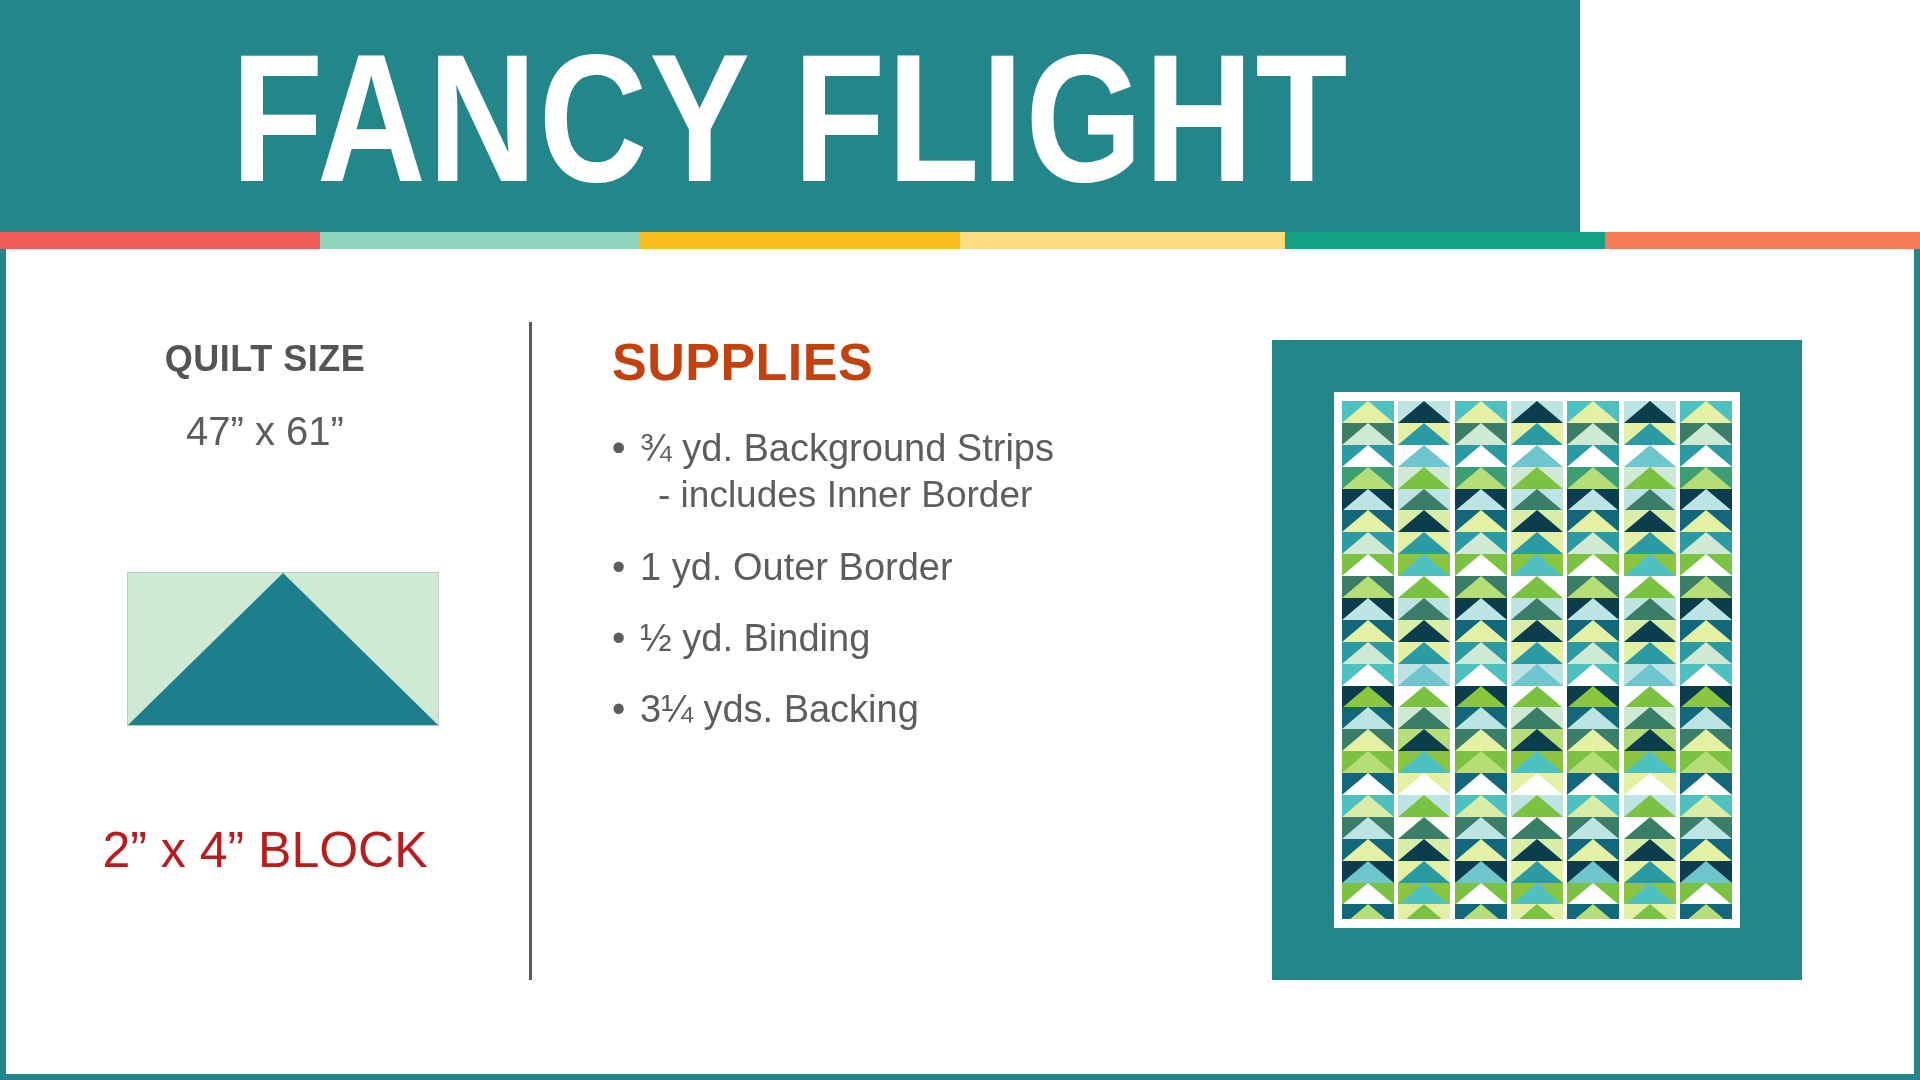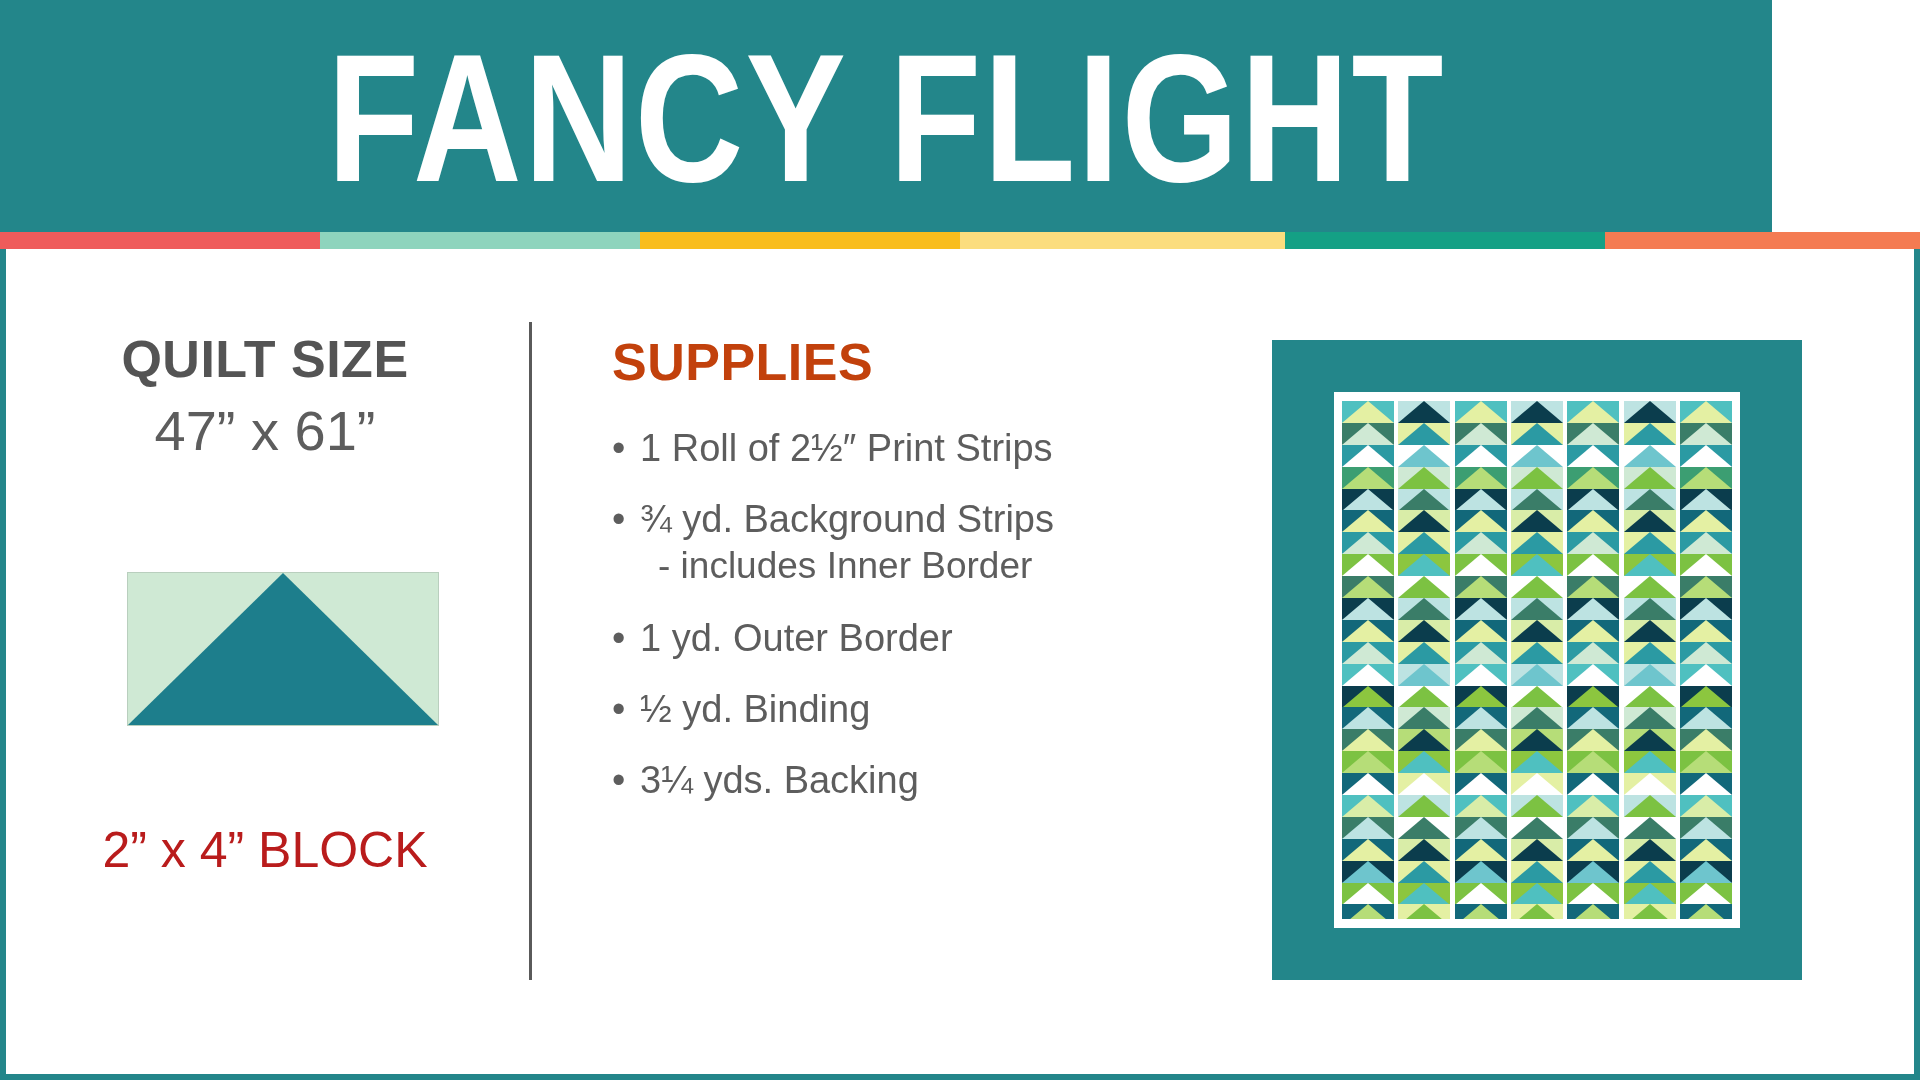--- a/index.html
+++ b/index.html
@@ -20,21 +20,21 @@
     height: 1080px;
     background: #ffffff;
     box-sizing: border-box;
   }
 
   
   #header {
     position: absolute;
     left: 0;
     top: 0;
-    width: 1772px;
+    width: 1580px;
     height: 232px;
     background: #23868a;
     display: flex;
     align-items: center;
     justify-content: center;
     overflow: hidden;
   }
   #header-title {
     color: #ffffff;
     font-family: "Liberation Sans", sans-serif;
@@ -86,29 +86,29 @@
   
   #quilt-size-col {
     position: absolute;
     left: 30px;
     top: 330px;
     width: 470px;
     text-align: center;
   }
   .section-heading {
     color: #545454;
-    font-size: 52px;
+    font-size: 36px;
     font-weight: bold;
     letter-spacing: 0.5px;
     line-height: 58px;
     margin: 0;
   }
   #quilt-size-value {
     color: #5d5d5d;
-    font-size: 56px;
+    font-size: 40px;
     font-weight: normal;
     line-height: 70px;
     margin-top: 8px;
   }
 
   
   #block-diagram {
     position: absolute;
     left: 127px;
     top: 572px;
@@ -250,21 +250,21 @@
   <div id="block-diagram" style="background: rgb(207, 233, 212);">
     <svg class="goose" viewBox="0 0 312 154" preserveAspectRatio="none">
       <polygon id="block-triangle" points="156,0 312,154 0,154" fill="#1d7e8c"></polygon>
     </svg>
   </div>
   <div id="block-label">2” x 4” BLOCK</div>
 
   <div id="supplies-col">
     <div id="supplies-heading" class="section-heading">SUPPLIES</div>
     <ul id="supplies-list">
-        <li><span class="bullet">•</span><span>1 Roll of 2½″ Print Strips</span></li>
+        <li><span class="bullet">•</span></li>
         <li><span class="bullet">•</span><span>¾ yd. Background Strips</span><span class="sub">- includes Inner Border</span></li>
         <li><span class="bullet">•</span><span>1 yd. Outer Border</span></li>
         <li><span class="bullet">•</span><span>½ yd. Binding</span></li>
         <li><span class="bullet">•</span><span>3¼ yds. Backing</span></li>
       </ul>
   </div>
 
   <div id="quilt" style="background: rgb(35, 134, 138);">
     <div id="quilt-inner" style="background: rgb(255, 255, 255);">
       <div id="quilt-field">

